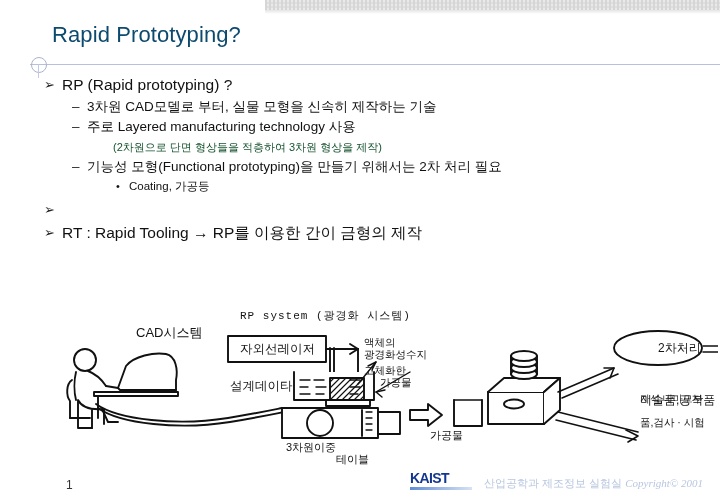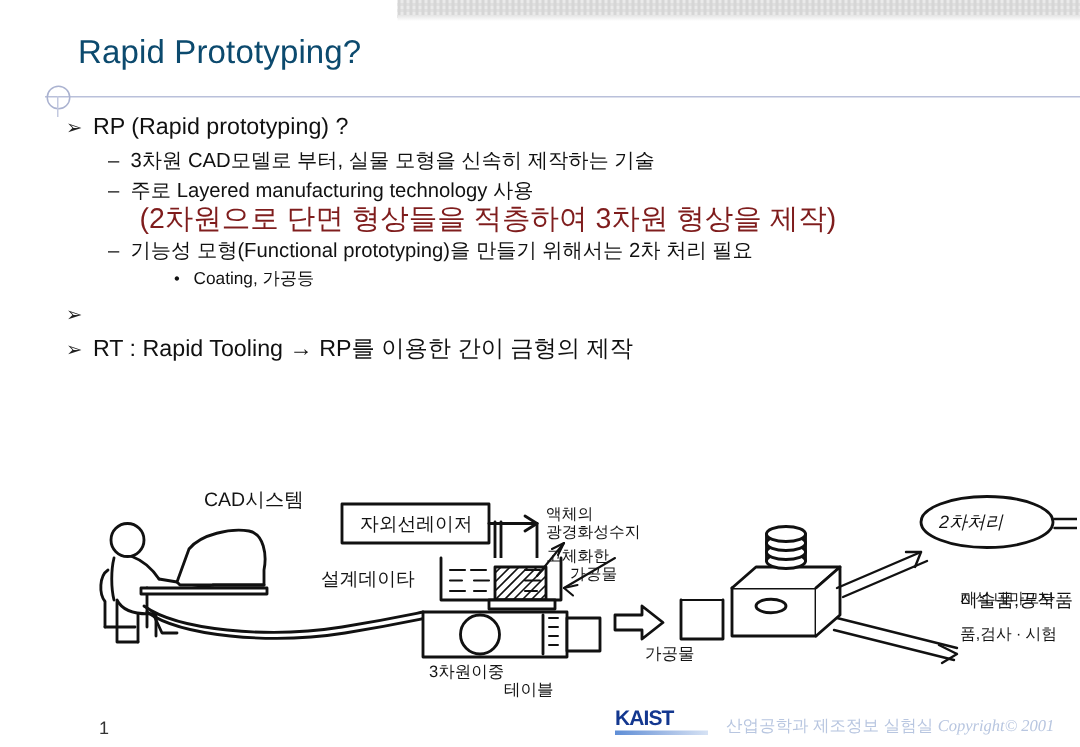--- a/index.html
+++ b/index.html
@@ -51,21 +51,21 @@
     font-size:15.5px;color:#111;margin:0 0 2px 0;line-height:21px;
     white-space:nowrap;
   }
   .l1 .mk{width:18px;flex:0 0 18px;color:#222;font-size:13px;line-height:21px;}
   .l2{
     display:flex;align-items:flex-start;margin-left:28px;
     font-size:13.5px;color:#111;line-height:20px;white-space:nowrap;
   }
   .l2 .mk{width:15px;flex:0 0 15px;color:#222;line-height:20px;}
   .l2cont{
-    margin-left:49px;font-size:19px;color:#7f1d1d;line-height:20px;white-space:nowrap;
+    margin-left:69px;font-size:11px;color:#14532d;line-height:20px;white-space:nowrap;
   }
   .l3{
     display:flex;align-items:flex-start;margin-left:72px;
     font-size:11.5px;color:#111;line-height:18px;white-space:nowrap;
   }
   .l3 .mk{width:13px;flex:0 0 13px;font-size:11px;line-height:18px;}
   .sp{height:4px;}
 
   
   .diagram{position:absolute;left:58px;top:300px;width:660px;height:160px;}
@@ -239,39 +239,40 @@
         <path d="M645 52 L690 52" stroke-width="1.6"></path>
         <path d="M690 49 L680 42 M690 49 L680 56" stroke-width="1.6"></path>
 
         <path d="M500 112 L580 132" stroke-width="1.6"></path>
         <path d="M498 120 L578 140" stroke-width="1.6"></path>
         <path d="M580 136 L568 130 M580 136 L570 142" stroke-width="1.6"></path>
 
       </g>
     </svg>
 
+    <div class="dlabel mono" style="left:182px;top:8px;font-size:11px;">RP system (광경화 시스템)</div>
 
     <div class="dlabel" style="left:78px;top:24px;font-size:13px;text-align:right;">CAD시스템</div>
 
     <div class="dlabel" style="left:182px;top:41px;font-size:12.5px;">자외선레이저</div>
 
-    <div class="dlabel" style="left:156px;top:78px;font-size:12.5px;">설계데이타</div>
+    <div class="dlabel" style="left:172px;top:78px;font-size:12.5px;">설계데이타</div>
 
     <div class="dlabel" style="left:306px;top:36px;font-size:10.5px;">액체의</div>
     <div class="dlabel" style="left:306px;top:48px;font-size:10.5px;">광경화성수지</div>
 
     <div class="dlabel" style="left:306px;top:64px;font-size:10.5px;">고체화한</div>
     <div class="dlabel" style="left:322px;top:76px;font-size:10.5px;">가공물</div>
 
     <div class="dlabel" style="left:228px;top:140px;font-size:11px;">3차원이중</div>
     <div class="dlabel" style="left:238px;top:152px;font-size:11px;padding-left:40px;">테이블</div>
 
     <div class="dlabel" style="left:372px;top:128px;font-size:11px;">가공물</div>
 
-    <div class="dlabel" style="left:568px;top:40px;font-size:12px;font-style:italic;">2차처리</div>
+    <div class="dlabel" style="left:600px;top:40px;font-size:12px;">2차처리</div>
 
     <div class="dlabel" style="left:582px;top:92px;font-size:12px;">미술품,공작품</div>
     <div class="dlabel" style="left:582px;top:92px;font-size:10px;">자석,내마모부</div>
     <div class="dlabel" style="left:582px;top:116px;font-size:10.5px;">품,검사 · 시험</div>
 
   </div>
 
   <div class="pagenum">1</div>
 
   <div class="kaist">

